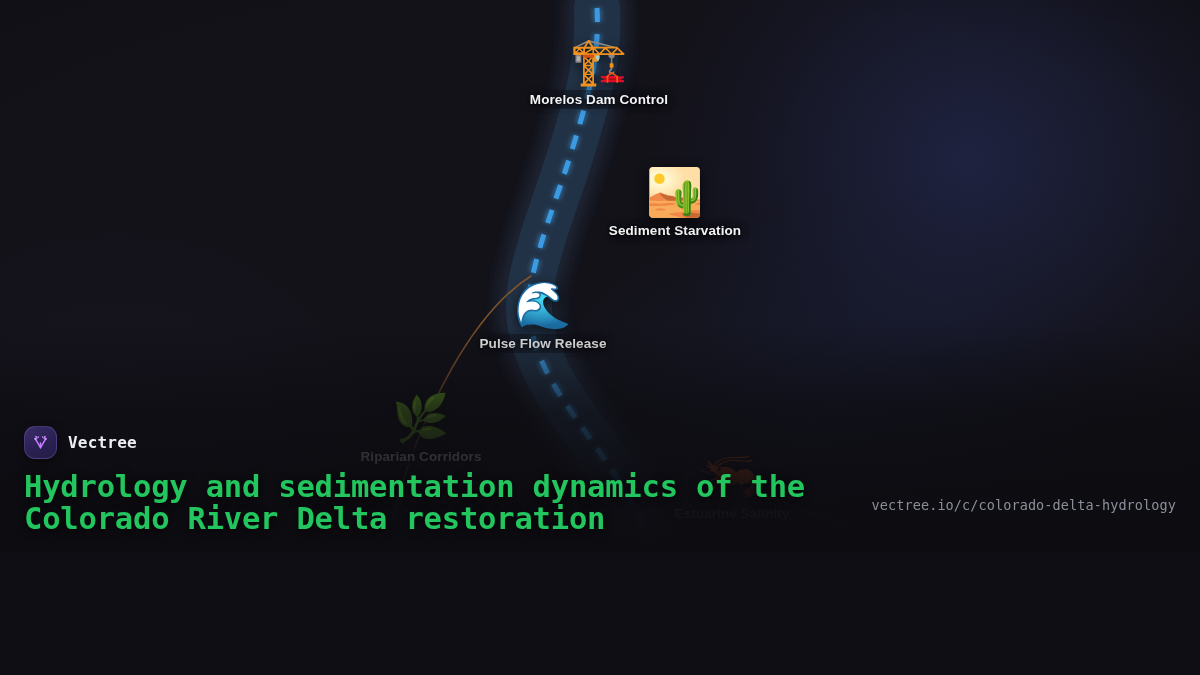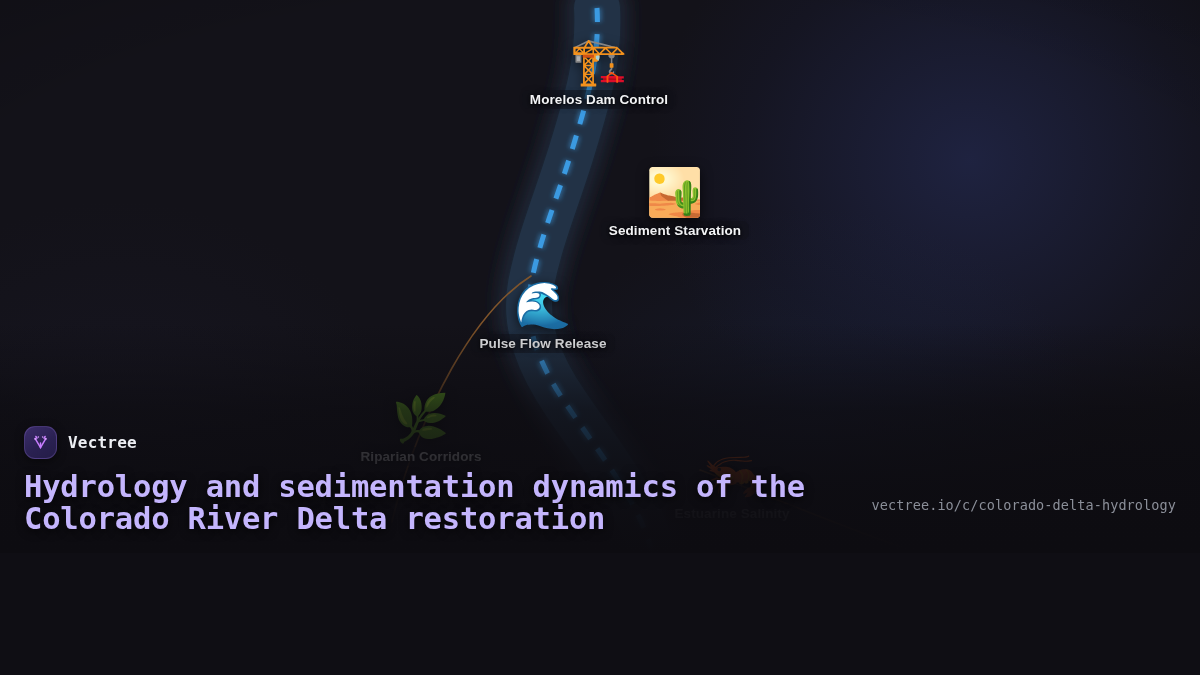--- a/index.html
+++ b/index.html
@@ -104,21 +104,21 @@
     font-family:"DejaVu Sans Mono", monospace;
     font-size:16px; font-weight:bold;
     color:#eceef3;
     letter-spacing:.2px;
   }
   #headline {
     font-family:"DejaVu Sans Mono", monospace;
     font-size:30.5px;
     font-weight:bold;
     line-height:32px;
-    color:#c4b5fd;
+    color:#22c55e;
     letter-spacing:-.2px;
     max-width:800px;
     text-shadow:0 2px 10px rgba(0,0,0,.8);
   }
   #url {
     position:absolute;
     right:0; bottom:22px;
     font-family:"DejaVu Sans Mono", monospace;
     font-size:13.5px;
     color:#8b8f99;

